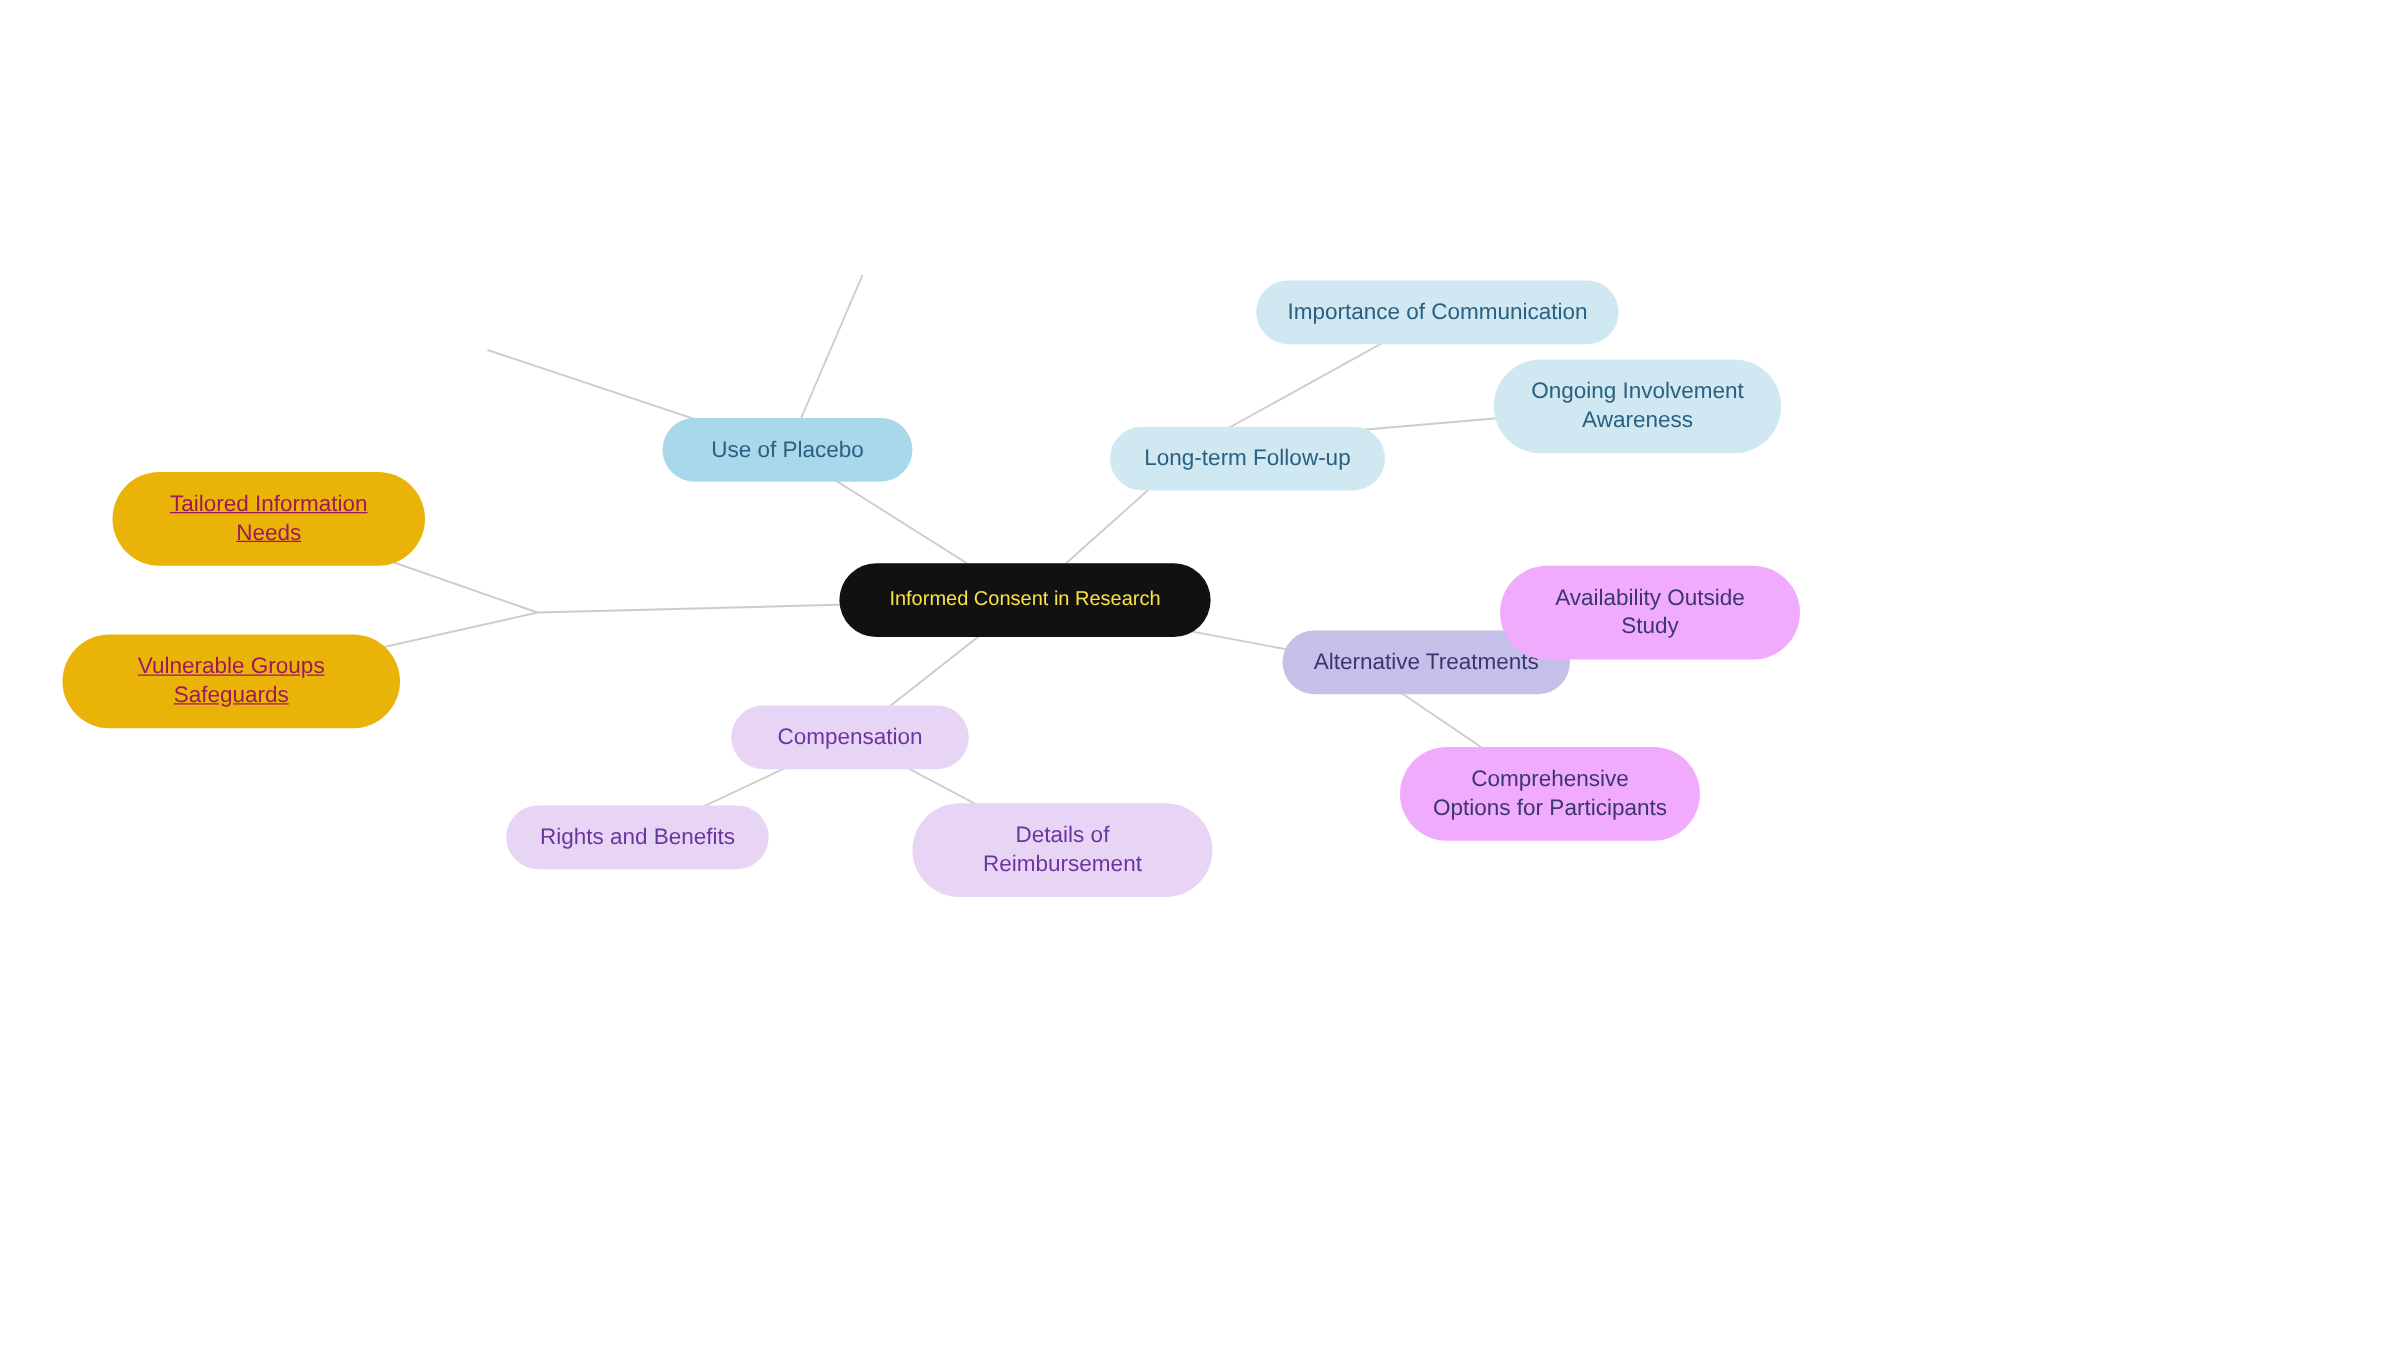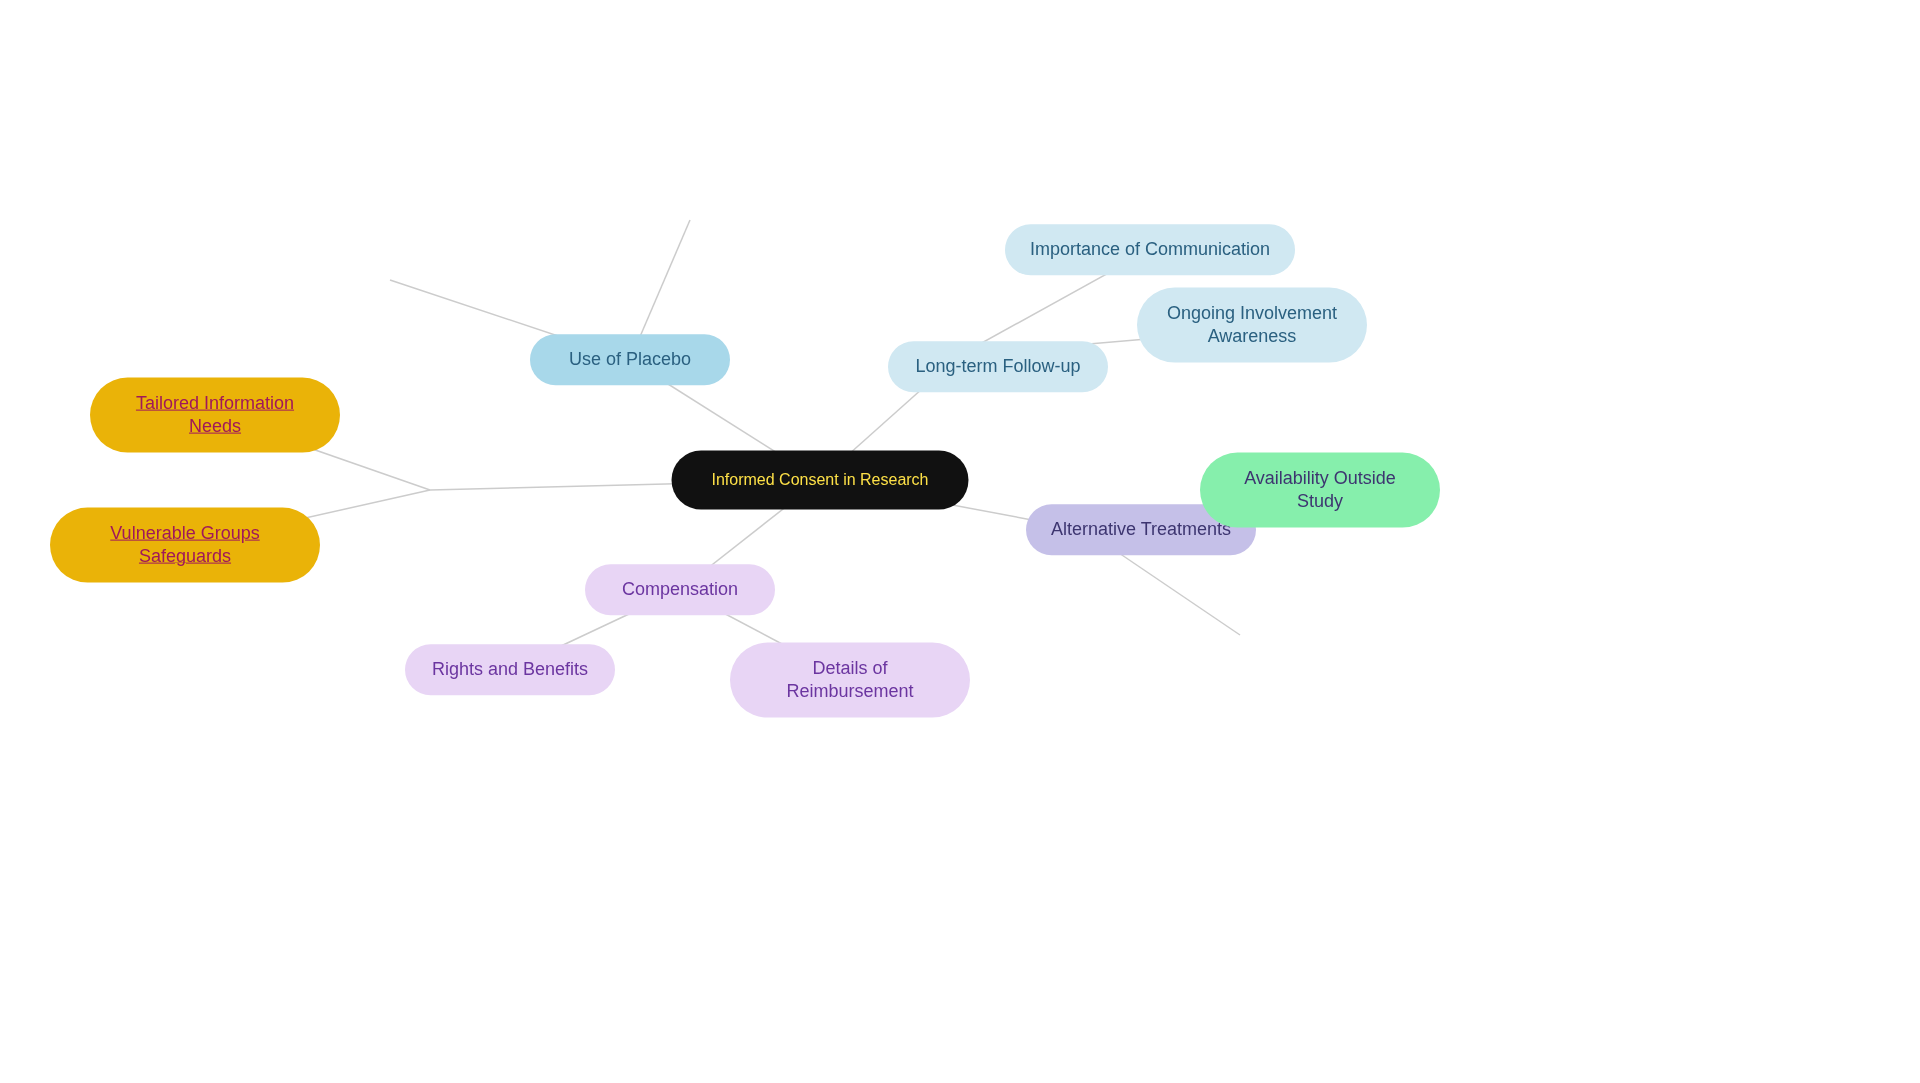--- a/index.html
+++ b/index.html
@@ -64,21 +64,21 @@
       color: #a0185a;
       border: none;
       text-decoration: underline;
     }
     .node-lavender {
       background: #c5c0e8;
       color: #3d3570;
       border: none;
     }
     .node-lavender-light {
-      background: #86efac;
+      background: #f0abfc;
       color: #3d3570;
       border: none;
     }
     .node-purple-light {
       background: #e8d5f5;
       color: #6b35a0;
       border: none;
     }
   </style>
 </head>
@@ -99,21 +99,22 @@
       <line x1="680" y1="590" x2="510" y2="670" stroke="#cccccc" stroke-width="1.5"></line>
       <line x1="680" y1="590" x2="850" y2="680" stroke="#cccccc" stroke-width="1.5"></line>
       <line x1="820" y1="480" x2="1085" y2="530" stroke="#cccccc" stroke-width="1.5"></line>
       <line x1="1085" y1="530" x2="1320" y2="490" stroke="#cccccc" stroke-width="1.5"></line>
       <line x1="1085" y1="530" x2="1240" y2="635" stroke="#cccccc" stroke-width="1.5"></line>
     </svg>
 <div class="node node-center" style="left: 820px; top: 480px;">Informed Consent in Research</div>
     <div class="node node-blue" style="left: 630px; top: 360px; width: 200px;">Use of Placebo</div>
     <div class="node node-blue-light" style="left: 998px; top: 355px; width: 220px; margin-top: 12px;">Long-term Follow-up</div>
     <div class="node node-blue-light" style="left: 1150px; top: 250px; width: 290px;">Importance of Communication</div>
-    <div class="node node-blue-light" style="left: 1252px; top: 325px; width: 230px;">Ongoing Involvement<br>Awareness</div>
+    <div class="node node-blue-light" style="left: 1310px; top: 325px; width: 230px;">Ongoing Involvement<br>Awareness</div>
     <div class="node node-pink-light" style="left: 215px; top: 415px; width: 250px;">Tailored Information Needs</div>
     <div class="node node-pink-light" style="left: 185px; top: 545px; width: 270px;">Vulnerable Groups Safeguards</div>
     <div class="node node-purple-light" style="left: 680px; top: 590px; width: 190px;">Compensation</div>
     <div class="node node-purple-light" style="left: 510px; top: 670px; width: 210px;">Rights and Benefits</div>
     <div class="node node-purple-light" style="left: 850px; top: 680px; width: 240px;">Details of Reimbursement</div>
     <div class="node node-lavender" style="left: 1141px; top: 530px; width: 230px;">Alternative Treatments</div>
     <div class="node node-lavender-light" style="left: 1320px; top: 490px; width: 240px;">Availability Outside Study</div>
+    <div class="node node-lavender-light" style="left: 1240px; top: 635px; width: 240px;">Comprehensive Options for Participants</div>
   </div>
 
 </body></html>

